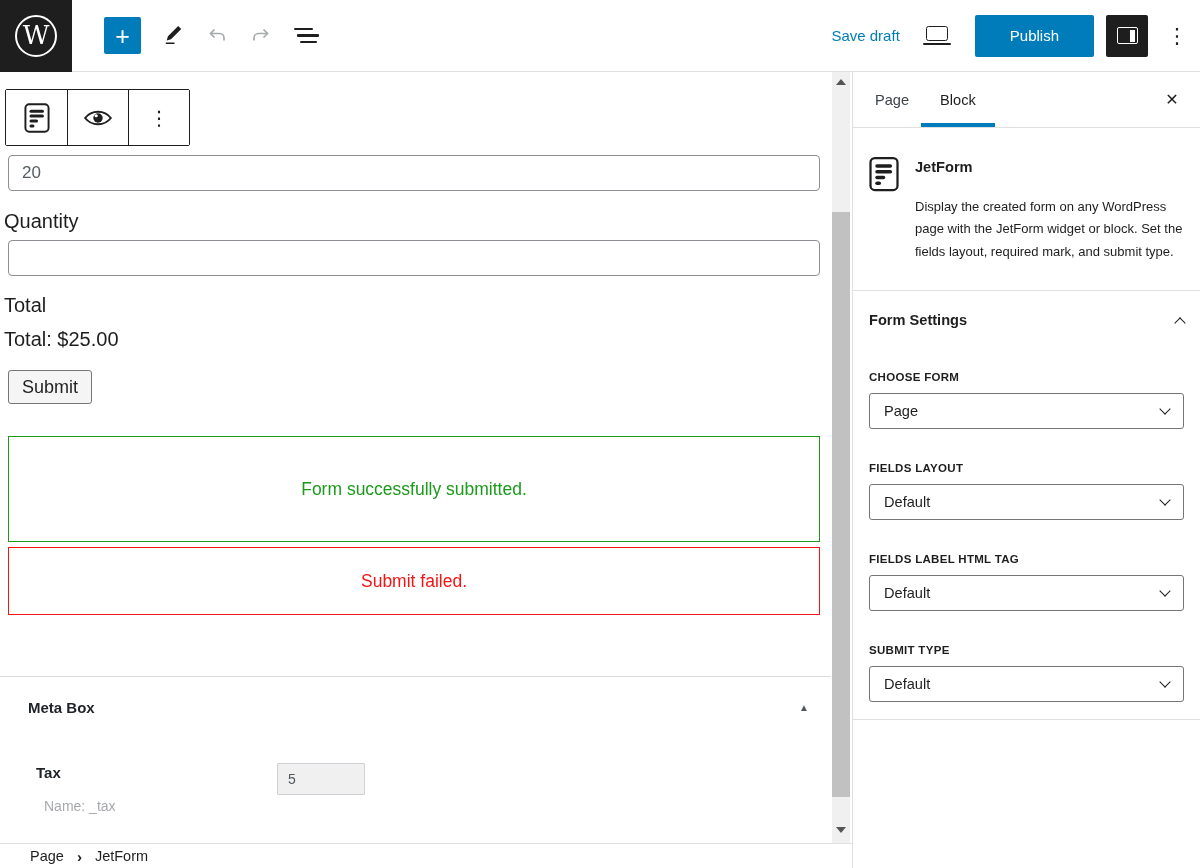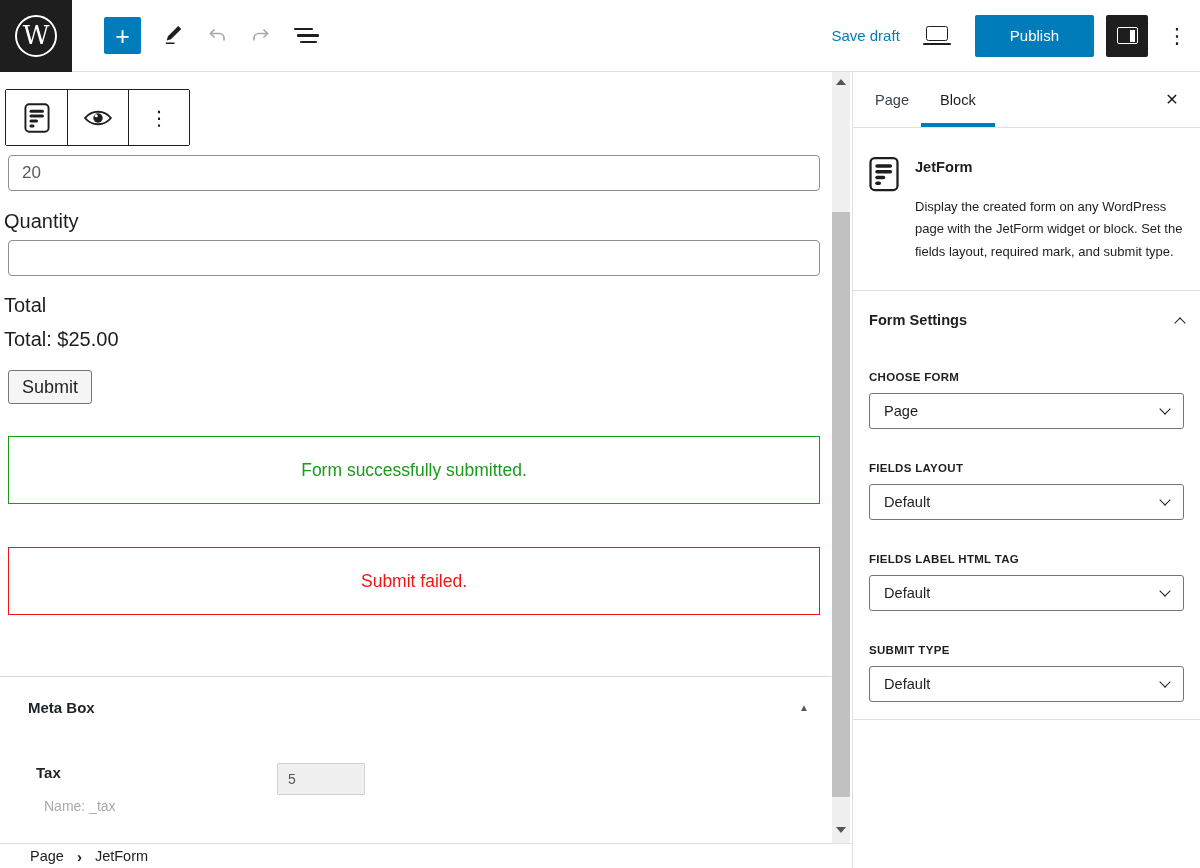--- a/index.html
+++ b/index.html
@@ -42,21 +42,21 @@
          background:#fff; font-size:17px; color:#555d63; padding:0 13px; font-family:inherit; }
   .fld-one { top:83px; }
   .fld-two { top:168px; }
   .ed-label { position:absolute; left:4px; font-size:20px; color:#1e1e1e; }
   .lbl-qty { top:138px; }
   .lbl-total { top:222px; }
   .lbl-totalline { top:256px; }
   .submit-btn { position:absolute; left:8px; top:298px; height:34px; padding:0 13px; font-size:18px;
                 background:#f5f5f5; border:1px solid #767676; border-radius:3px; color:#1e1e1e; cursor:pointer; font-family:inherit; }
   .msg { position:absolute; left:8px; width:812px; display:flex; align-items:center; justify-content:center; font-size:17.5px; background:#fff; }
-  .msg-success { top:364px; height:68px; border:1px solid #1b9a1b; color:#1b9a1b; }
+  .msg-success { top:364px; height:106px; border:1px solid #1b9a1b; color:#1b9a1b; }
   .msg-error { top:475px; height:68px; border:1px solid #f31414; color:#f31414; }
 
   
   .metabox { position:absolute; left:0; top:604px; width:831px; height:167px; border-top:1px solid #dcdcde; background:#fff; }
   .mb-title { position:absolute; left:28px; top:22px; font-size:15px; font-weight:600; color:#1d2327; }
   .mb-toggle { position:absolute; left:790px; top:16px; width:28px; height:28px; background:none; border:none; cursor:pointer;
                color:#50575e; font-size:10px; }
   .mb-tax-label { position:absolute; left:36px; top:87px; font-size:15px; font-weight:700; color:#1d2327; }
   .mb-tax-input { position:absolute; left:277px; top:86px; width:88px; height:32px; background:#f0f0f0;
                   border:1px solid #cdd0d4; border-radius:1px; font-size:14px; color:#50575e; padding:0 10px; font-family:inherit; }

